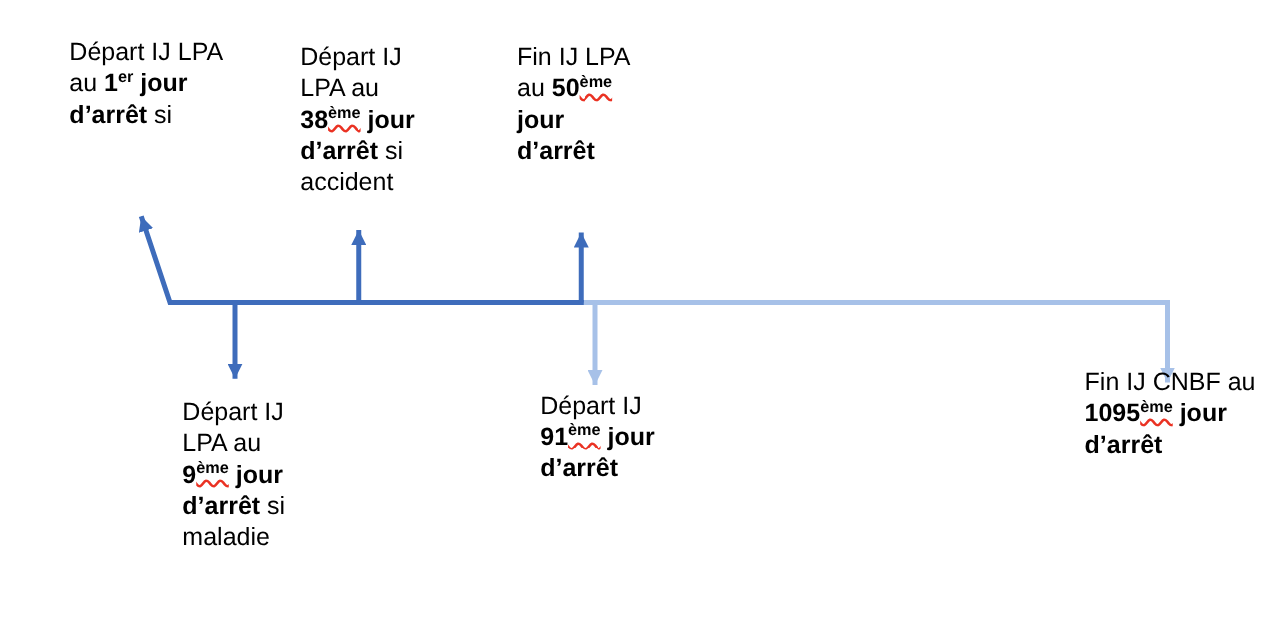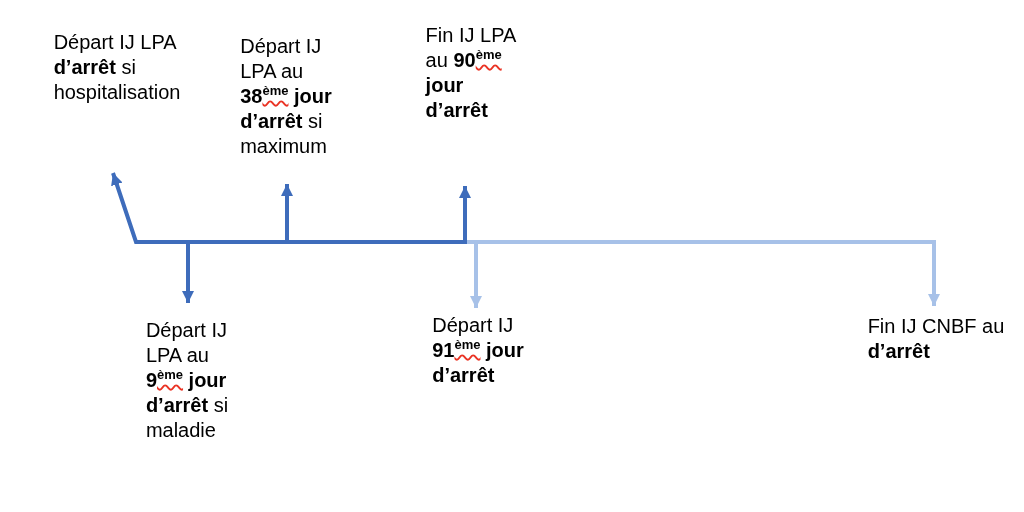--- a/index.html
+++ b/index.html
@@ -34,24 +34,24 @@
   }
   .label sup.sq {
     text-decoration-line: underline;
     text-decoration-style: wavy;
     text-decoration-color: var(--squiggle);
     text-decoration-thickness: 2px;
     text-underline-offset: 5px;
   }
   .lb-t1 { left: 117px; top: 30px; }
   .lb-t2 { left: 286px; top: 34px; }
-  .lb-t3 { left: 459px; top: 23px; margin-left: 12px; }
+  .lb-t3 { left: 459px; top: 34px; }
   .lb-b1 { left: 187px; top: 318px; }
   .lb-b2 { left: 478px; top: 313px; }
-  .lb-b3 { left: 936px; top: 314px; }
+  .lb-b3 { left: 936px; top: 294px; }
 </style>
 </head>
 <body style="--dark: #3E6CBB; --light: #A7C1E8; --squiggle: #EA3223; --text: #000000; background: rgb(255, 255, 255);">
 
 <div class="stage">
 
   <svg class="arrows" width="1024" height="512" viewBox="0 0 1024 512">
     <defs>
       <marker id="ahd" viewBox="0 0 10 10" refX="10" refY="5" markerWidth="3" markerHeight="3" orient="auto">
         <path class="dkf" d="M0 0 L10 5 L0 10 Z"></path>
@@ -69,45 +69,46 @@
 
     <path class="dk" d="M188 242 V303" marker-end="url(#ahd)"></path>
 
     <path class="dk" d="M287 242 V184" marker-end="url(#ahd)"></path>
 
     <path class="dk" d="M465 242 V186" marker-end="url(#ahd)"></path>
   </svg>
 
   <div class="label lb-t1">
       <div><span>Départ IJ LPA</span></div>
+      <div><span>au </span><span class="b">1</span><sup class="b">er</sup><span class="b"> jour</span></div>
       <div><span class="b">d’arrêt</span><span> si</span></div>
-      <div><span>hospitalisation</span></div>
     </div>
   <div class="label lb-t2">
       <div><span>Départ IJ</span></div>
       <div><span>LPA au</span></div>
       <div><span class="b">38</span><sup class="b sq">ème</sup><span class="b"> jour</span></div>
       <div><span class="b">d’arrêt</span><span> si</span></div>
-      <div><span>maximum</span></div>
+      <div><span>accident</span></div>
     </div>
   <div class="label lb-t3">
       <div><span>Fin IJ LPA</span></div>
-      <div><span>au </span><span class="b">90</span><sup class="b sq">ème</sup></div>
+      <div><span>au </span><span class="b">50</span><sup class="b sq">ème</sup></div>
       <div><span class="b">jour</span></div>
       <div><span class="b">d’arrêt</span></div>
     </div>
   <div class="label lb-b1">
       <div><span>Départ IJ</span></div>
       <div><span>LPA au</span></div>
       <div><span class="b">9</span><sup class="b sq">ème</sup><span class="b"> jour</span></div>
       <div><span class="b">d’arrêt</span><span> si</span></div>
       <div><span>maladie</span></div>
     </div>
   <div class="label lb-b2">
       <div><span>Départ IJ</span></div>
       <div><span class="b">91</span><sup class="b sq">ème</sup><span class="b"> jour</span></div>
       <div><span class="b">d’arrêt</span></div>
     </div>
   <div class="label lb-b3">
       <div><span>Fin IJ CNBF au</span></div>
+      <div><span class="b">1095</span><sup class="b sq">ème</sup><span class="b"> jour</span></div>
       <div><span class="b">d’arrêt</span></div>
     </div>
 </div>
 
 </body></html>

